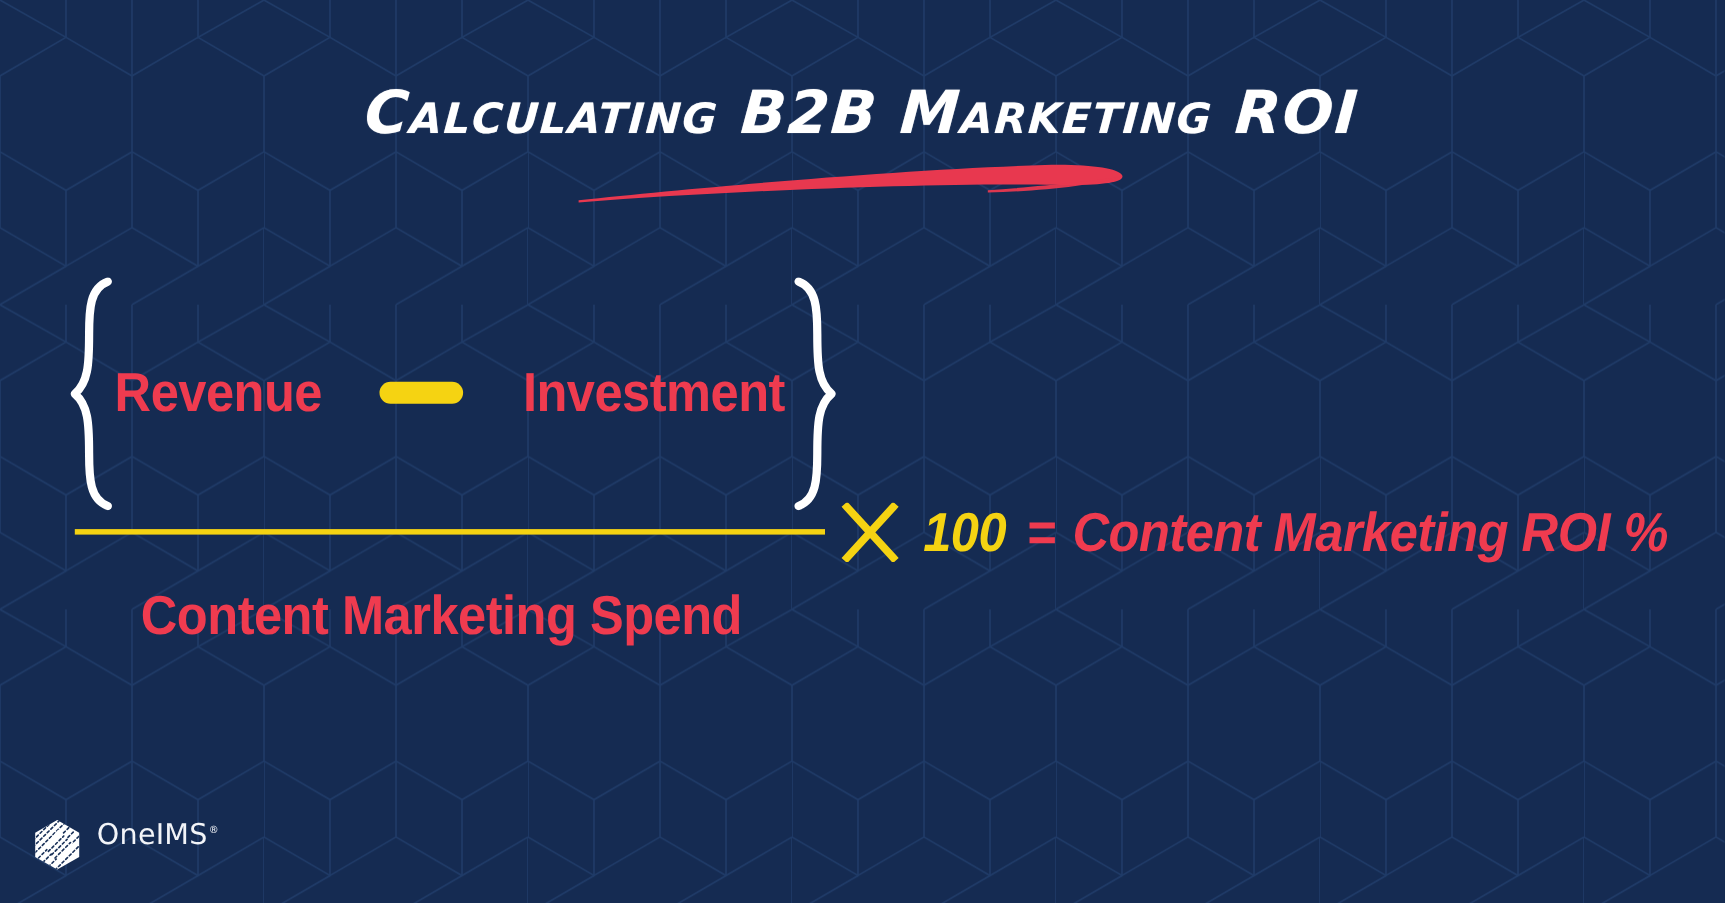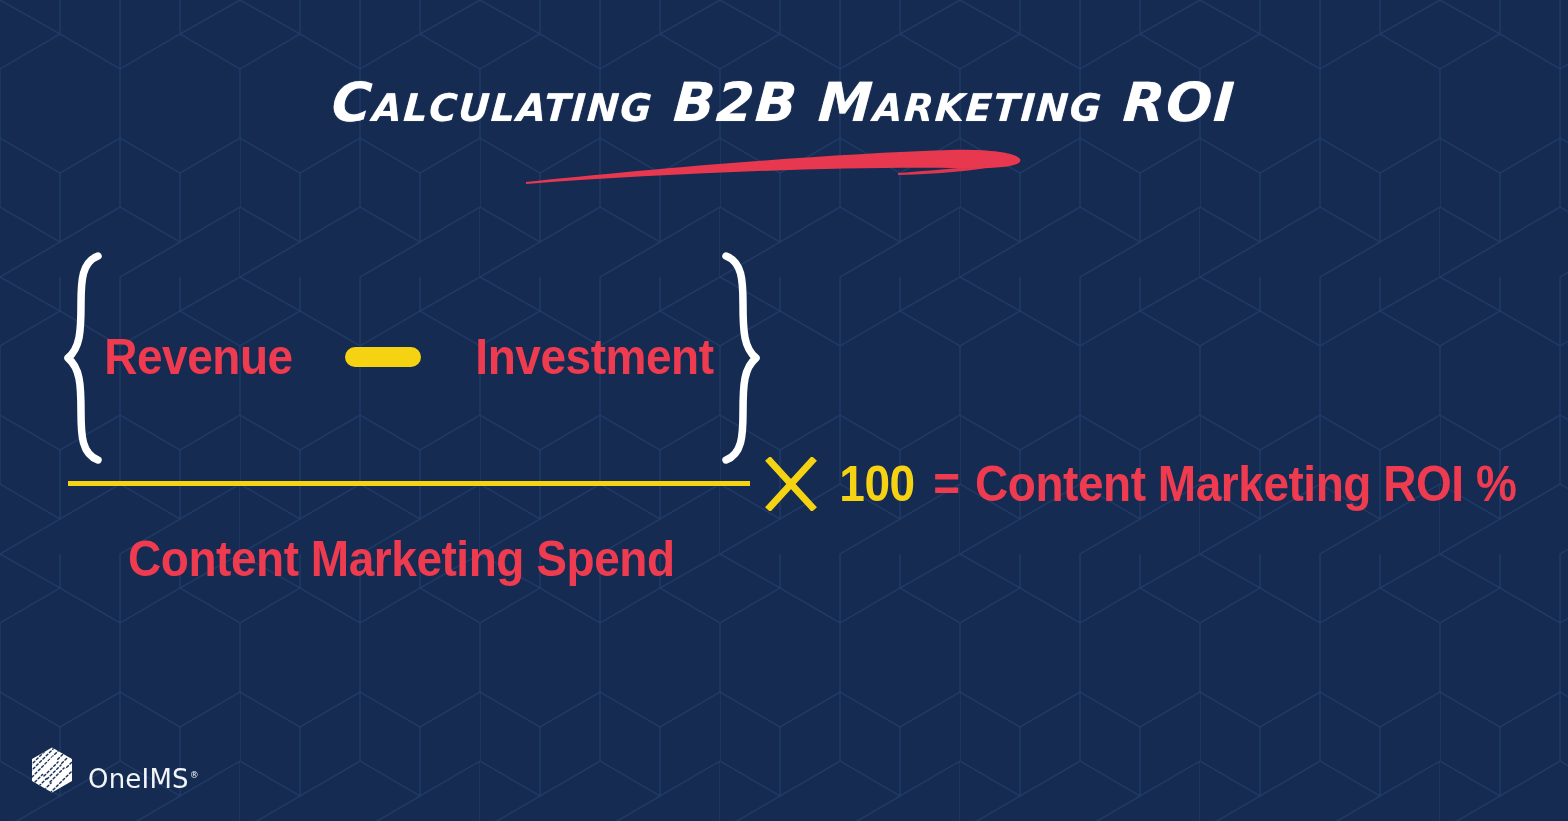--- a/index.html
+++ b/index.html
@@ -128,20 +128,21 @@
   
   #equation-tail {
     position:absolute;
     left:764px;
     top:452px;
     height:64px;
     display:flex;
     align-items:center;
     gap:0;
     pointer-events:none;
+    font-style:italic;
   }
 
   #multiply-icon {
     width:54px;
     height:54px;
     flex:0 0 auto;
     margin-right:18px;
   }
 
   .yellow-num {
@@ -175,21 +176,21 @@
     white-space:nowrap;
   }
 
   
   #logo {
     position:absolute;
     left:28px;
     top:744px;
     height:50px;
     display:flex;
-    align-items:flex-end;
+    align-items:flex-start;
     gap:12px;
   }
 
   #logo-mark { width:48px; height:48px; flex:0 0 auto; }
 
   #logo-text {
     position:relative;
     font-family:"DejaVu Sans", sans-serif;
     font-size:26px;
     font-weight:400;

